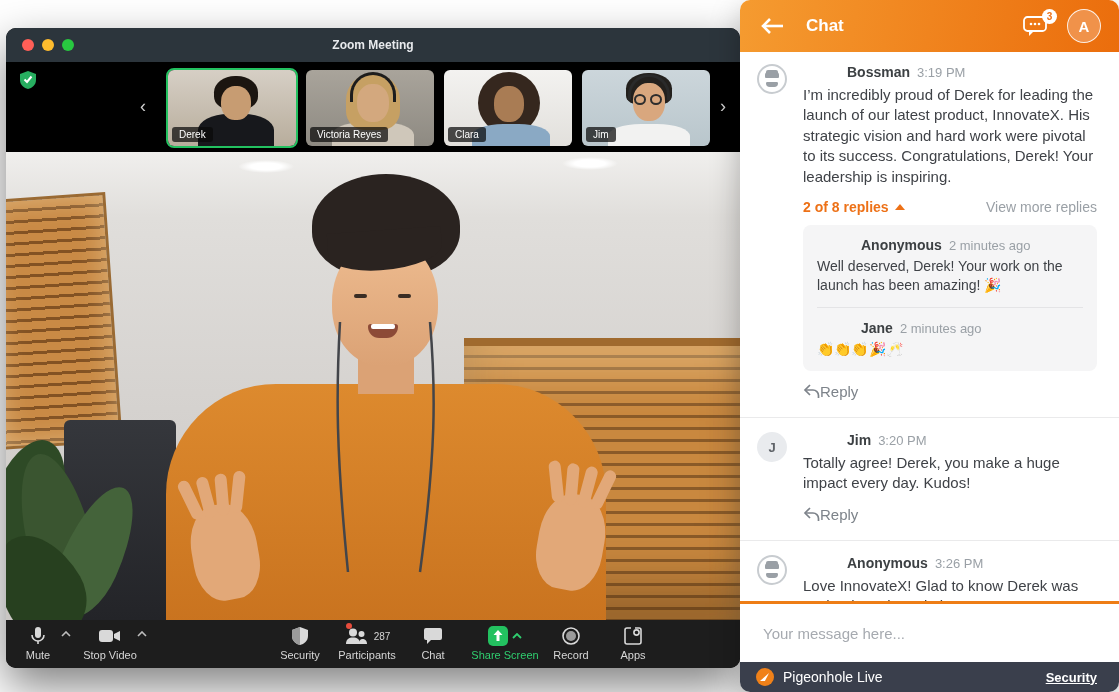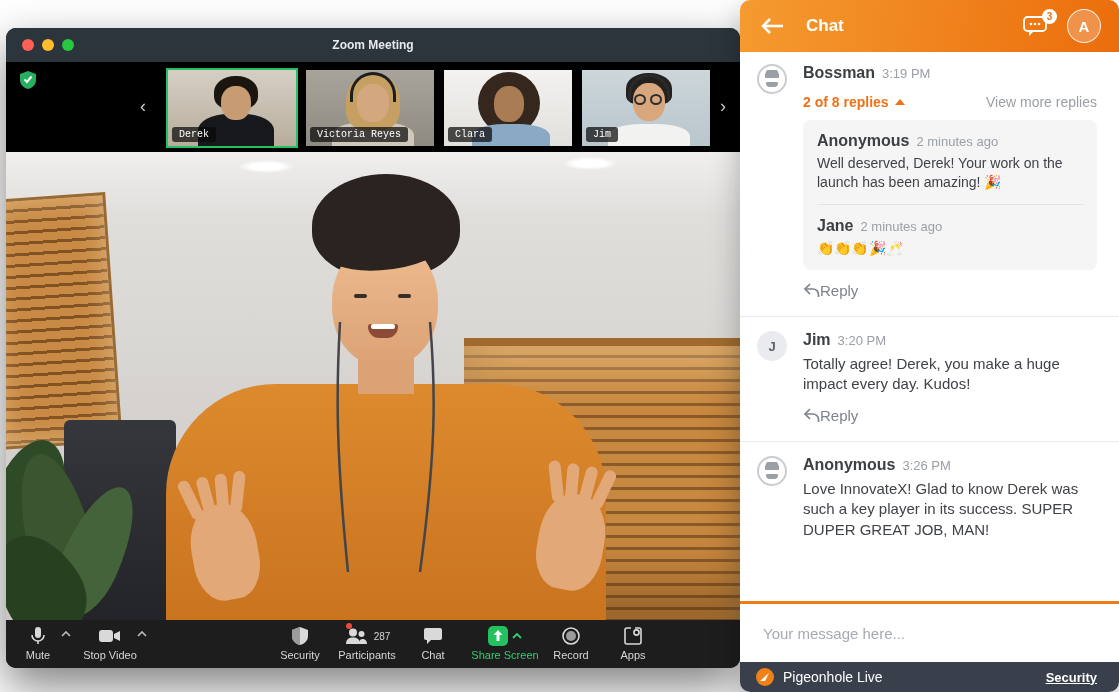--- a/index.html
+++ b/index.html
@@ -18,22 +18,22 @@
   .tl.red{background:#ff5f57;} .tl.yellow{background:#febc2e;} .tl.green{background:#28c840;}
   .wtitle { text-align:center; line-height:34px; color:#e8eaed; font-size:12px; font-weight:700; }
 
   
   .filmstrip { height:90px; background:#000; position:relative; flex:none; }
   .shield-btn { position:absolute; left:14px; top:9px; width:16px; height:18px; }
   .strip-nav { position:absolute; top:34px; color:#cfcfcf; font-size:18px; cursor:pointer;
                width:18px; text-align:center; user-select:none; }
   .strip-nav.left{ left:128px; } .strip-nav.right{ right:8px; }
   .thumbs { position:absolute; left:160px; top:6px; display:flex; gap:6px; }
-  .thumb { width:132px; height:80px; border-radius:0; overflow:hidden; position:relative;
-           border:2px solid transparent;font-family:Liberation Mono, monospace; }
+  .thumb { width:132px; height:80px; border-radius:8px; overflow:hidden; position:relative;
+           border:2px solid transparent; }
   .thumb.active { border-color:#23c160; }
   .nametag { position:absolute; left:4px; bottom:4px; background:rgba(10,10,10,.72);
              color:#fff; font-size:10px; padding:2px 7px; border-radius:3px; z-index:5; }
   
   .pscene { position:absolute; inset:0; }
   .p-hair,.p-face,.p-body,.p-band { position:absolute; }
   .t0 .pscene{ background:linear-gradient(180deg,#d6cfc5,#b8ad9c); }
   .t0 .p-hair{ left:46px; top:6px; width:44px; height:34px; background:#1b1510; border-radius:48% 48% 40% 40%; }
   .t0 .p-face{ left:53px; top:16px; width:30px; height:34px; background:#c79c72; border-radius:46%; }
   .t0 .p-body{ left:30px; top:44px; width:76px; height:40px; background:#17181c; border-radius:40% 40% 0 0; }
@@ -123,21 +123,21 @@
   .av { flex:none; width:30px; height:30px; border-radius:50%; }
   .av.letter { background:#e9ebee; color:#5f6368; font-size:13px; font-weight:700;
     display:flex; align-items:center; justify-content:center; }
   .av.anon { background:#fff; border:2px solid #c8ccd0; position:relative; }
   .av.anon::before { content:""; position:absolute; left:6px; top:6px; width:14px; height:6px;
     background:#9aa0a6; border-radius:3px 3px 1px 1px; box-shadow:0 -3px 0 -1px #9aa0a6; }
   .av.anon::after { content:""; position:absolute; left:7px; top:16px; width:12px; height:5px;
     background:#9aa0a6; border-radius:2px 2px 6px 6px; }
   .mc { flex:1; min-width:0; }
   .msg-head { display:flex; align-items:baseline; gap:7px; }
-  .mname { font-size:16px; font-weight:700; color:#3c4043; }
+  .mname { font-size:14px; font-weight:700; color:#3c4043;margin-left:44px; }
   .mtime { font-size:13px; color:#9aa0a6; }
   .mbody { font-size:15px; color:#3f4247; line-height:1.36; margin-top:5px; }
   .replies-bar { display:flex; justify-content:space-between; align-items:center; margin-top:12px; }
   .replies-toggle { color:#ed7117; font-size:14px; font-weight:700; display:flex; align-items:center; gap:6px; cursor:pointer; }
   .tri-up { width:0; height:0; border-left:5px solid transparent; border-right:5px solid transparent;
     border-bottom:6px solid #ed7117; }
   .view-more { color:#9aa0a6; font-size:14px; cursor:pointer; }
   .thread { background:#f5f5f6; border-radius:8px; padding:12px 14px; margin-top:10px; }
   .thread .mbody { font-size:14px; margin-top:4px; }
   .thread hr { border:0; border-top:1px solid #e4e4e6; margin:12px 0; }
@@ -383,20 +383,21 @@
 
     <div class="chat-messages">
 
       <div class="msg">
         <div class="av anon"></div>
         <div class="mc">
           <div class="msg-head">
             <span class="mname">Bossman</span>
             <span class="mtime">3:19 PM</span>
           </div>
+          <div class="mbody">I’m incredibly proud of Derek for leading the launch of our latest product, InnovateX. His strategic vision and hard work were pivotal to its success. Congratulations, Derek! Your leadership is inspiring.</div>
 
           <div class="replies-bar">
             <span class="replies-toggle">
               <span>2 of 8 replies</span>
               <span class="tri-up"></span>
             </span>
             <span class="view-more">View more replies</span>
           </div>
 
           <div class="thread">

